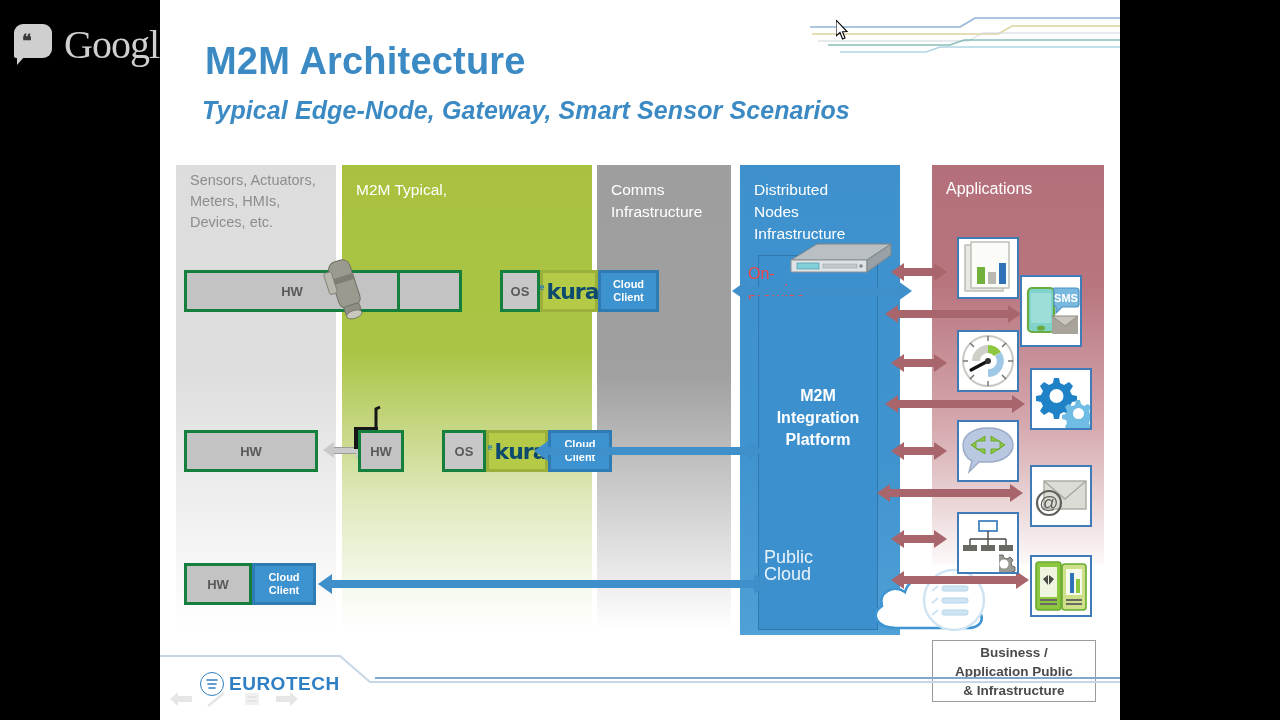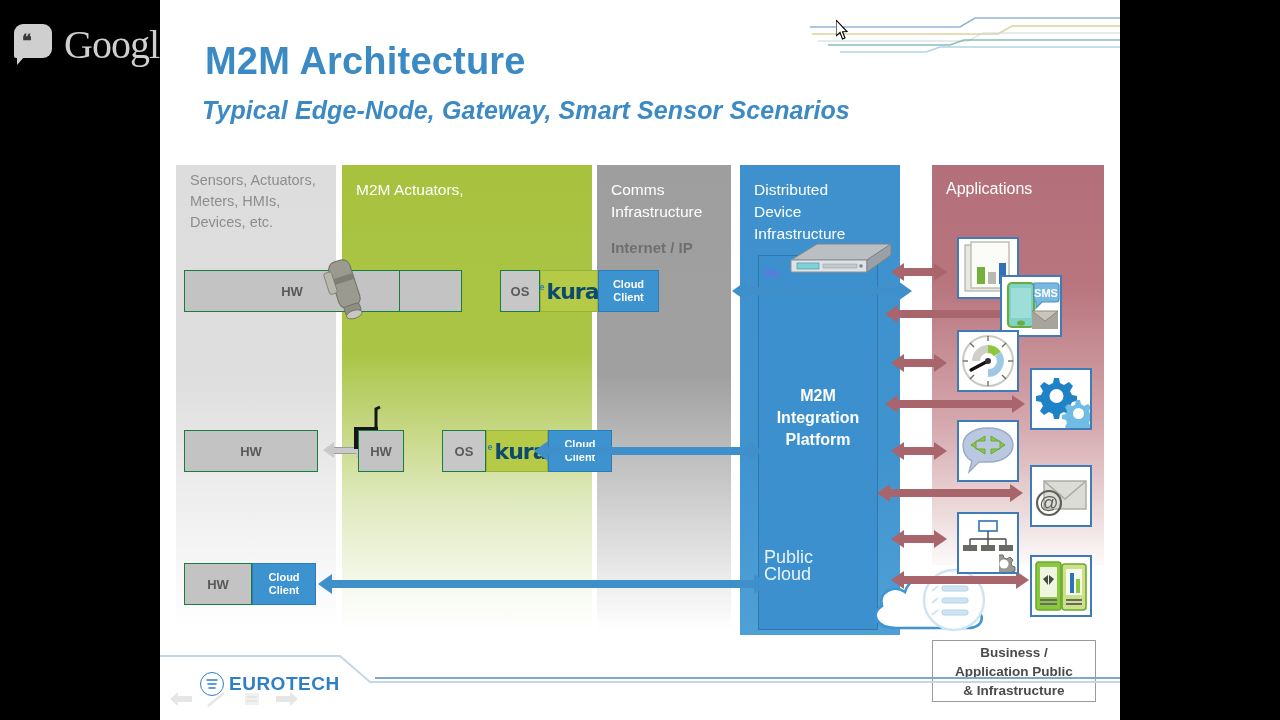--- a/index.html
+++ b/index.html
@@ -39,21 +39,21 @@
   .col-comms .hd2{color:#6f6f6f;font-size:15px;padding:16px 14px 0 14px;font-weight:bold;}
   .col-ddi{left:580px;width:160px;height:470px;
     background:linear-gradient(to bottom,#3e91cd 0%,#3f93ce 60%,#4fa0d6 100%);}
   .col-ddi .hd{color:#ffffff;}
   .col-apps{left:772px;width:172px;height:400px;
     background:linear-gradient(to bottom,#b4707a 0%,#b8757e 30%,#d5a9ae 65%,#eeddde 88%,#fdfafa 100%);}
   .col-apps .hd{color:#ffffff;font-size:16px;padding-top:13px;}
 
   
   .devrow{position:absolute;display:flex;align-items:stretch;}
-  .cell{border:1px solid #15803d;display:flex;align-items:center;justify-content:center;
+  .cell{border:3px solid #15803d;display:flex;align-items:center;justify-content:center;
         font-size:13px;font-weight:bold;color:#555;box-sizing:border-box;}
   .cell.hw{background:#c3c3c3;color:#5a5a5a;}
   .cell.os{background:#c7c7c7;color:#5a5a5a;margin-left:38px;}
   .cell.kura{background:#b5cb47;border-color:#9ab03a;display:flex;gap:2px;}
   .cell.cloud{background:#3d92d0;border-color:#2f7bb4;color:#fff;font-size:11px;line-height:13px;text-align:center;flex-direction:column;}
   .kura-e{font-size:9px;color:#2b7fb3;position:relative;top:-4px;}
   .kura-t{font-size:22px;font-weight:bold;color:#0c4a6e;font-family:"DejaVu Sans",sans-serif;letter-spacing:-1px;}
 
   
   .harrow{position:absolute;height:14px;}
@@ -70,21 +70,21 @@
   .gray .ah-r{border-left:11px solid #c9c9c9;border-top:8px solid transparent;border-bottom:8px solid transparent;right:-11px;top:-2px;
                filter:drop-shadow(0 0 0 #9d9d9d);}
   .gray .ah-l{border-right:11px solid #c9c9c9;border-top:8px solid transparent;border-bottom:8px solid transparent;left:-11px;top:-2px;}
 
   
   .appicon{position:absolute;border:2px solid #3e7bb8;background:#fff;box-sizing:border-box;}
 
   
   #m2m-block{position:absolute;left:598px;top:255px;width:120px;height:375px;background:#3d90ce;border:1px solid #2e78ad;box-sizing:border-box;}
   #m2m-label{position:absolute;left:598px;top:385px;width:120px;text-align:center;color:#fff;font-size:16px;font-weight:bold;line-height:22px;}
-  #onprem{position:absolute;left:604px;top:265px;width:70px;color:#8b5cf6;font-size:10px;line-height:17px;}
+  #onprem{position:absolute;left:588px;top:265px;width:70px;color:#ef4444;font-size:16px;line-height:17px;}
   #pubcloud{position:absolute;left:604px;top:549px;width:70px;color:#e9f3fb;font-size:18px;line-height:17px;}
 
   
   #footer-line{position:absolute;left:0;top:648px;width:960px;height:40px;}
   #logo{position:absolute;left:40px;top:672px;display:flex;align-items:center;gap:5px;}
   #logo-mark{width:22px;height:22px;border-radius:50%;border:1.5px solid #2f7fc4;position:relative;}
   #logo-text{font-size:19px;font-weight:bold;color:#2f7fc4;letter-spacing:.5px;}
   #navarrows{position:absolute;left:10px;top:690px;display:flex;gap:14px;align-items:center;opacity:.45;}
 
   #caption{position:absolute;left:772px;top:640px;width:164px;height:62px;background:#fff;border:1px solid #9b9b9b;
@@ -123,36 +123,35 @@
     <div class="col col-sensors">
       <div class="hd">
         <div>Sensors, Actuators,</div>
         <div>Meters,  HMIs,</div>
         <div>Devices,  etc.</div>
       </div>
     </div>
 
     <div class="col col-gateways">
       <div class="hd">
-        <div>M2M Actuators,</div>
+        <div>M2M Typical,</div>
       </div>
     </div>
 
     <div class="col col-comms">
       <div class="hd">
         <div>Comms</div>
         <div>Infrastructure</div>
       </div>
-      <div class="hd2">Internet / IP</div>
     </div>
 
     <div class="col col-ddi">
       <div class="hd">
         <div>Distributed</div>
-        <div>Device</div>
+        <div>Nodes</div>
         <div>Infrastructure</div>
       </div>
     </div>
 
     <div class="col col-apps">
       <div class="hd">Applications</div>
     </div>
 
     <div id="m2m-block"></div>
     <div id="onprem">
@@ -315,21 +314,21 @@
     <div class="appicon" style="left:797px;top:237px;width:62px;height:62px;">
       <svg viewBox="0 0 58 58" style="width:100%;height:100%">
         <rect x="6" y="6" width="38" height="46" fill="#e9e9e4" stroke="#b6b6ae" stroke-width="1.3"></rect>
         <rect x="12" y="3" width="38" height="46" fill="#fbfbf8" stroke="#b6b6ae" stroke-width="1.3"></rect>
         <rect x="18" y="28" width="8" height="17" fill="#72b23c"></rect>
         <rect x="29" y="33" width="8" height="12" fill="#b9b9b2"></rect>
         <rect x="40" y="24" width="7" height="21" fill="#2f72b8"></rect>
       </svg>
     </div>
 
-    <div class="appicon" style="left:840px;top:275px;width:62px;height:62px;">
+    <div class="appicon" style="left:860px;top:275px;width:62px;height:72px;">
       <svg viewBox="0 0 58 58" style="width:100%;height:100%">
         <rect x="6" y="6" width="26" height="44" rx="4" fill="#7fd3c9" stroke="#6aab3f" stroke-width="2.2"></rect>
         <rect x="9" y="11" width="20" height="30" fill="#9ddfd8"></rect>
         <ellipse cx="19" cy="46" rx="4" ry="2.6" fill="#6aab3f"></ellipse>
         <path d="M32 6 h22 a3 3 0 0 1 3 3 v13 a3 3 0 0 1 -3 3 h-14 l-6 6 v-6 a3 3 0 0 1 -2 -3 v-13 a3 3 0 0 1 0 -3 z" fill="#79b9e0" stroke="#4c92c6" stroke-width="1.2"></path>
         <text x="44" y="20" font-size="11" font-family="Liberation Sans,sans-serif" font-weight="bold" fill="#fff" text-anchor="middle">SMS</text>
         <polygon points="30,34 56,34 56,52 30,52" fill="#a8a49c"></polygon>
         <polygon points="30,34 43,44 56,34" fill="#c9c5bc" stroke="#8e8a82" stroke-width="1"></polygon>
       </svg>
     </div>

